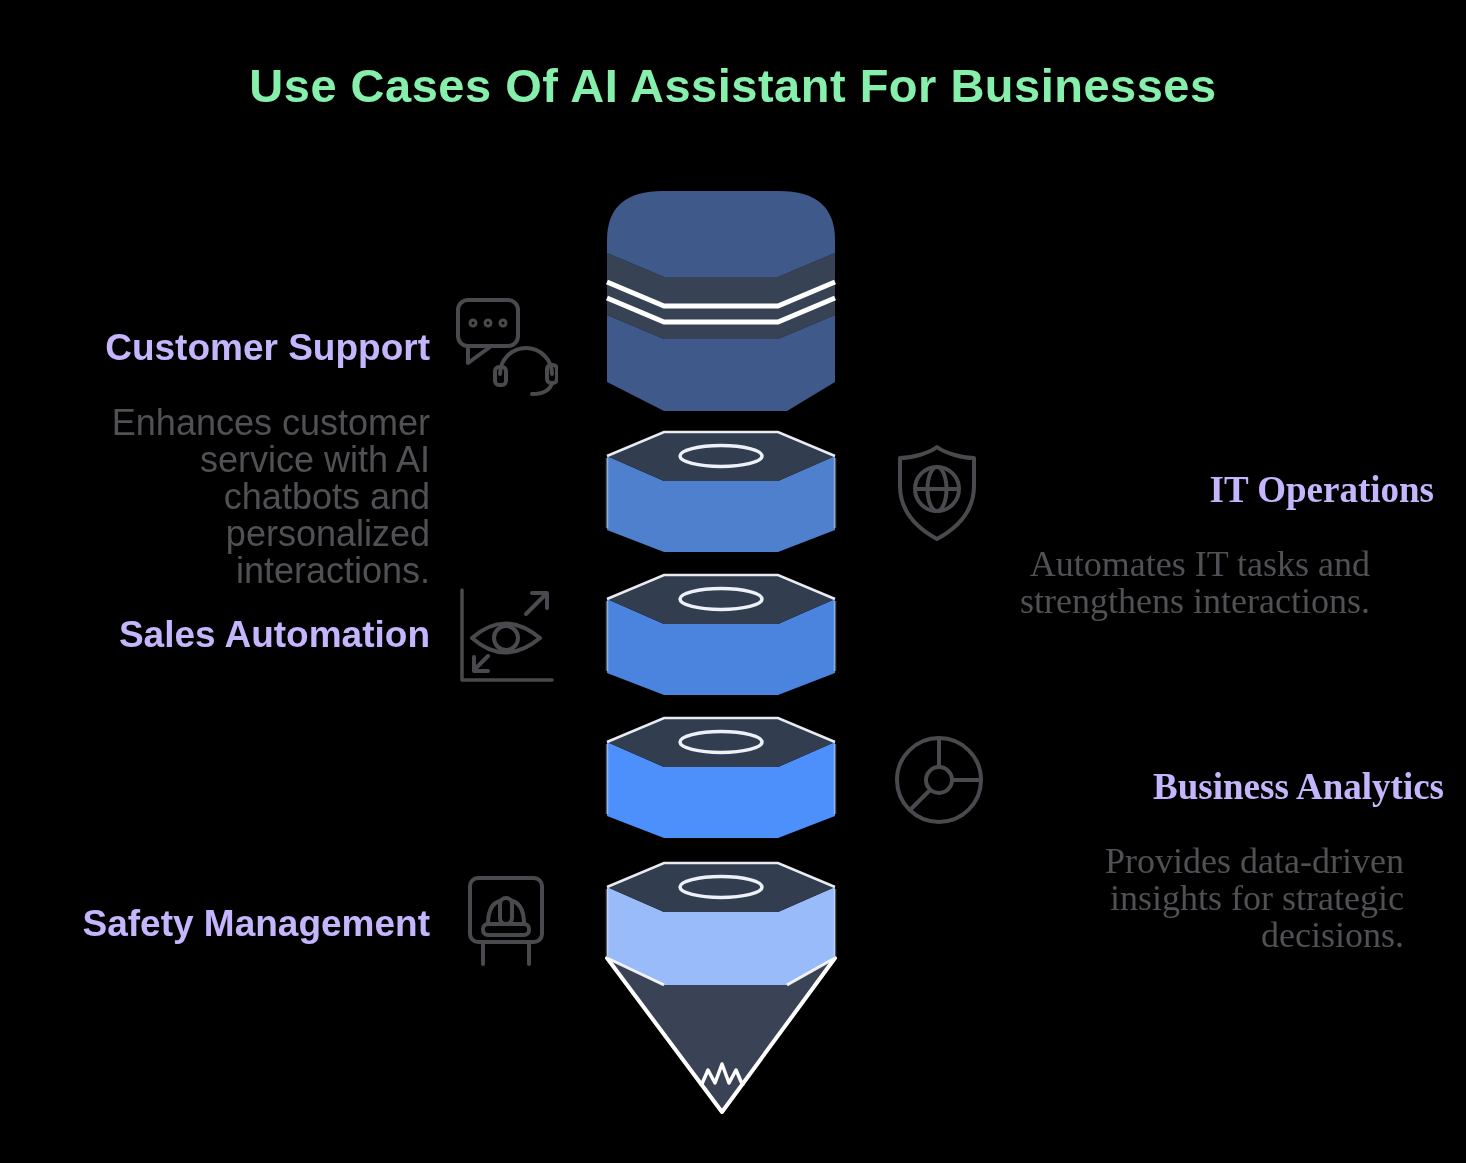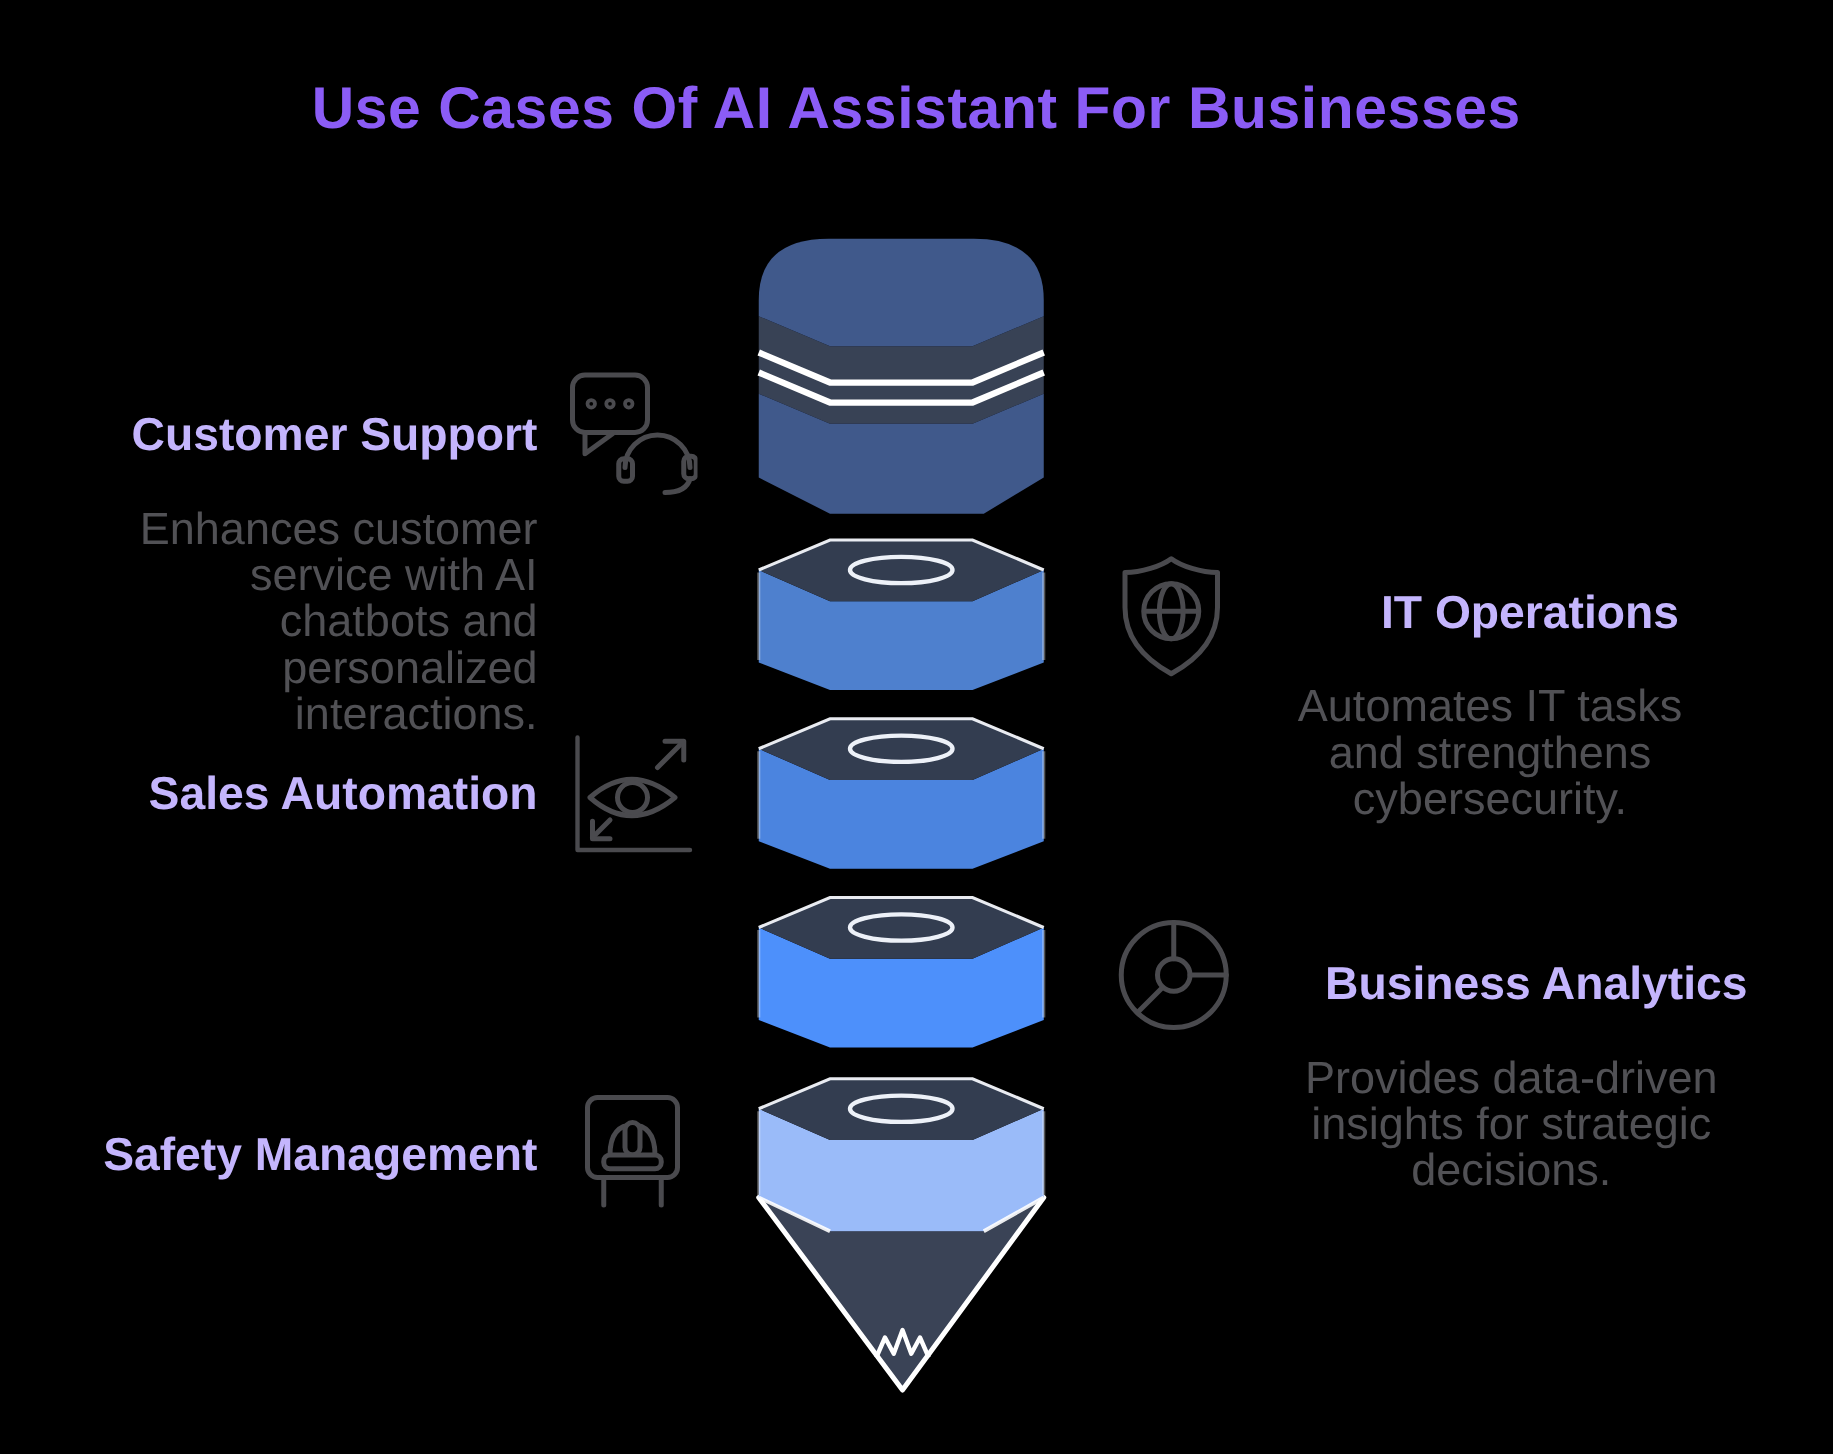--- a/index.html
+++ b/index.html
@@ -3,28 +3,28 @@
 <meta charset="utf-8">
 <style>
   html,body{margin:0;padding:0;background:#000;}
   .canvas{
     position:relative;width:1466px;height:1163px;background:#000;
     font-family:"Liberation Sans",sans-serif;overflow:hidden;
   }
   .title{
     position:absolute;left:0;top:60px;width:100%;margin:0;
     text-align:center;font-size:47px;line-height:52px;font-weight:bold;
-    color:#8b5cf6;letter-spacing:.5px;
+    color:#86efac;letter-spacing:.5px;
   }
   .sec{position:absolute;}
   .sec h2{margin:0;font-size:37px;line-height:40px;font-weight:bold;color:#c4b5fd;white-space:nowrap;}
   .sec p{margin:36px 0 0 0;font-size:36px;line-height:37px;color:#515155;}
   .sec.left{text-align:right;}
   .sec.left p{margin-left:auto;}
-  .sec.right{text-align:center;}
+  .sec.right{text-align:right;font-family:Liberation Serif, serif;}
   .icon{position:absolute;}
   .icon svg{display:block;}
   .funnel{position:absolute;left:0;top:0;width:1466px;height:1163px;}
   .stripe{fill:none;stroke:#FFFFFF;stroke-width:5;}
   .topedge{fill:none;stroke:#F4F7FC;stroke-width:2.5;opacity:.95;}
   .sideglow{stroke:rgba(255,255,255,.35);stroke-width:2.5;}
   .faceellipse{fill:none;stroke:#EDF1F8;stroke-width:3.5;}
 </style>
 </head>
 <body>
@@ -48,21 +48,21 @@
         <path d="M48 77 A26 26 0 0 1 100 77"></path>
         <rect x="43" y="70" width="11" height="18" rx="4"></rect>
         <rect x="95" y="68" width="10" height="18" rx="4"></rect>
         <path d="M100 86 Q97 97 80 97"></path>
       </g>
     </svg>
   </div>
 
   <section class="sec right" style="left:1014px;top:470px;width:420px">
     <h2>IT Operations</h2>
-    <p style="width:356px">Automates IT tasks and strengthens cybersecurity.</p>
+    <p style="width:356px">Automates IT tasks and strengthens interactions.</p>
   </section>
   <div class="icon" style="left:893px;top:442px">
     <svg width="88" height="102" viewBox="0 0 88 102">
       <g fill="none" stroke-width="4" stroke-linecap="round" stroke-linejoin="round" stroke="#4A4A4E">
         <path d="M44 5 C36 11 20 16 7 16 L7 44 C7 68 22 85 44 97 C66 85 81 68 81 44 L81 16 C68 16 52 11 44 5 Z"></path>
         <circle cx="44" cy="47" r="22"></circle>
         <line x1="23" y1="47" x2="65" y2="47"></line>
         <ellipse cx="44" cy="47" rx="9.5" ry="22"></ellipse>
       </g>
     </svg>

